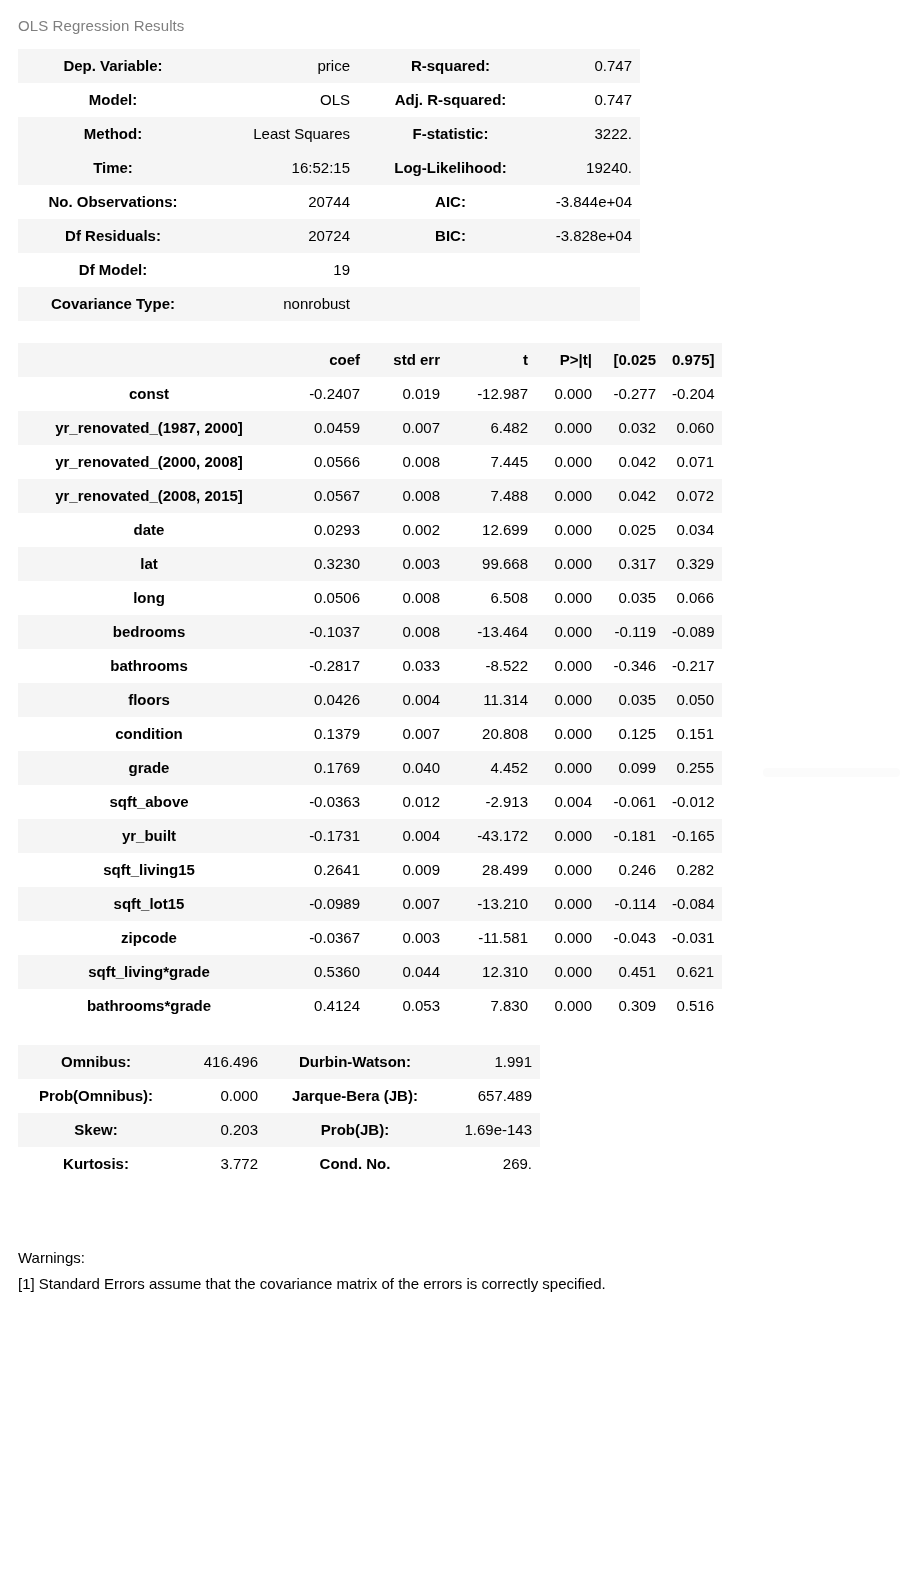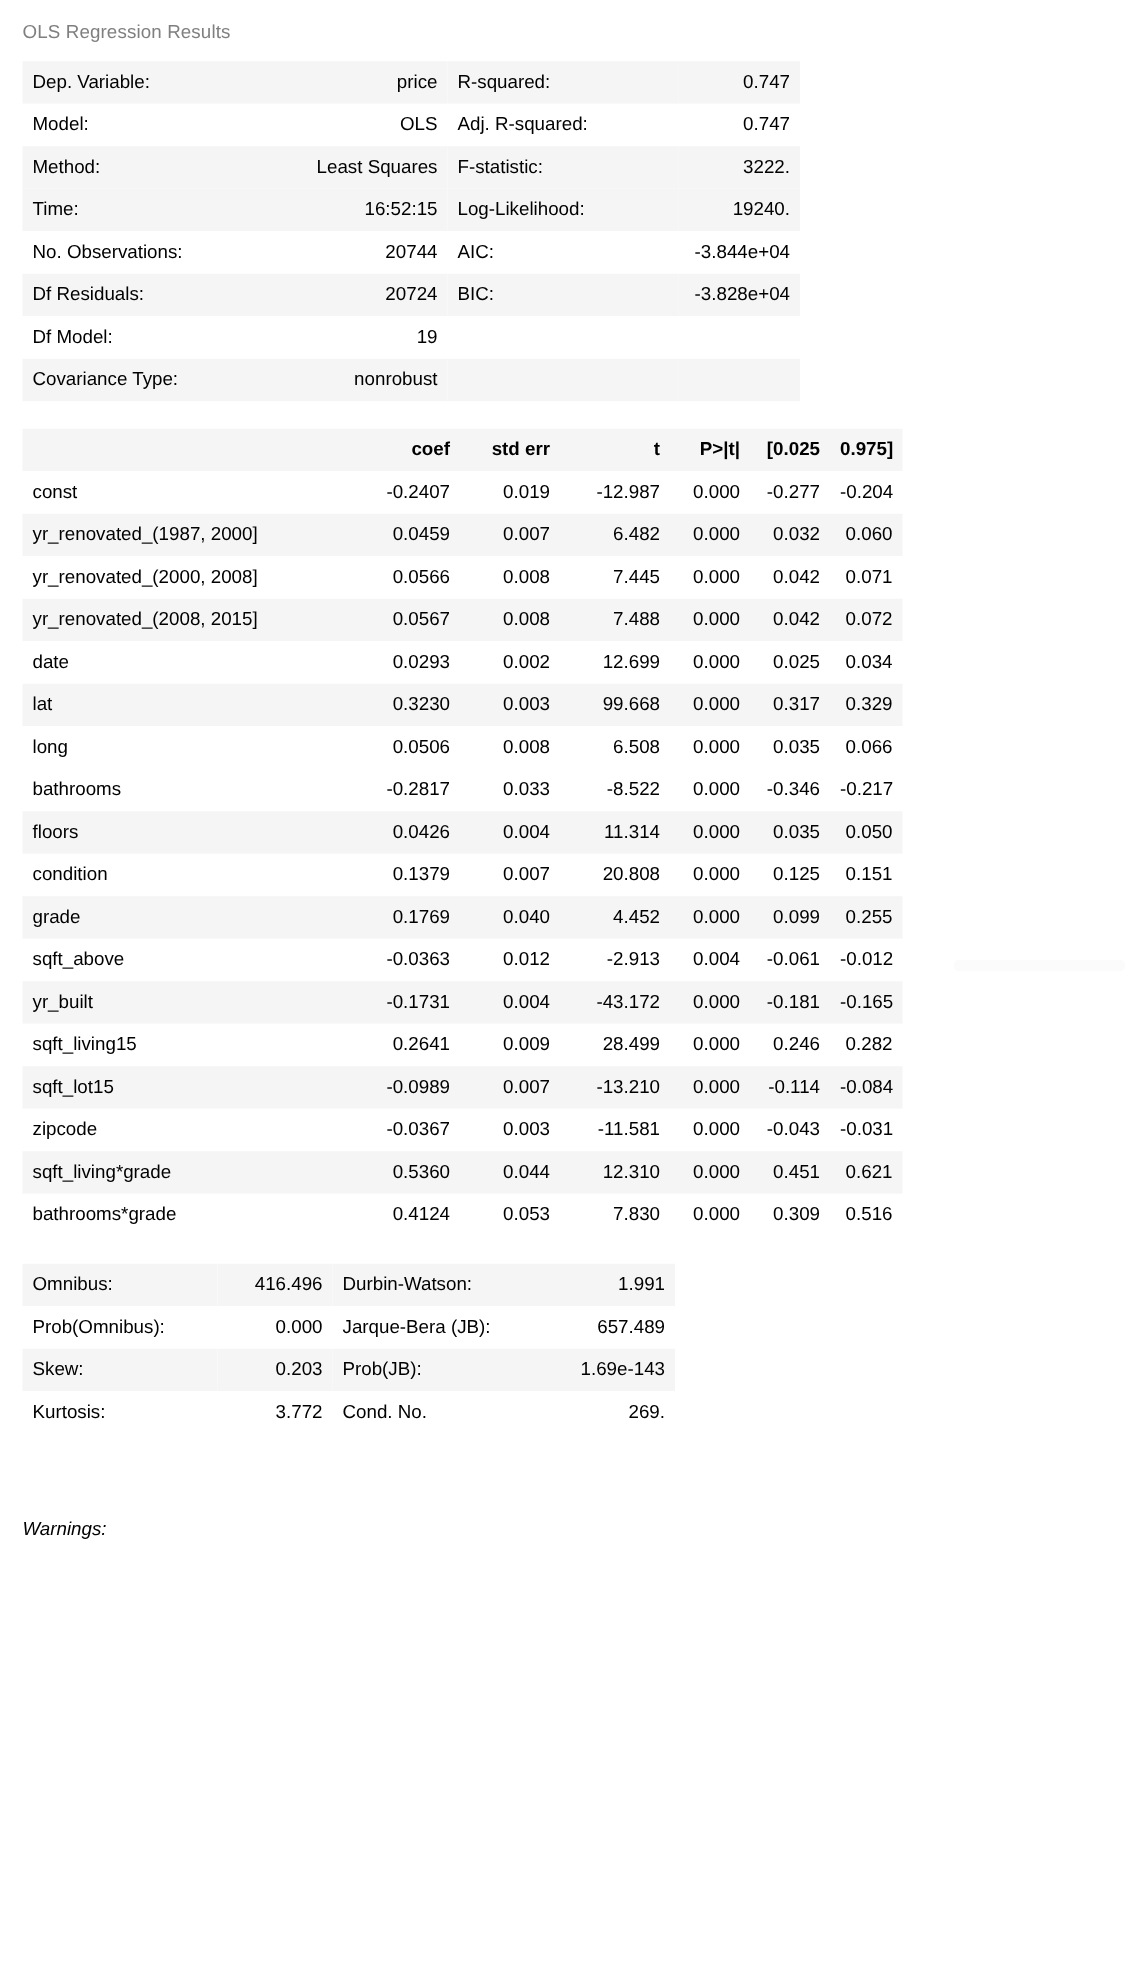--- a/index.html
+++ b/index.html
@@ -61,22 +61,22 @@
   td, th {
     padding: 6px 8px;
     line-height: 22px;
     vertical-align: middle;
     white-space: nowrap;
     font-weight: 400;
     border: 0;
   }
 
   .lbl {
-    font-weight: normal;
-    text-align: left;
+    font-weight: bold;
+    text-align: center;
   }
   .val {
     text-align: right;
   }
 
   
   .tbl-top col.c1 { width: 190px; }
   .tbl-top col.c2 { width: 150px; }
   .tbl-top col.c3 { width: 185px; }
   .tbl-top col.c4 { width: 97px; }
@@ -100,21 +100,21 @@
   .tbl-diag col.d2 { width: 92px; }
   .tbl-diag col.d3 { width: 178px; }
   .tbl-diag col.d4 { width: 96px; }
 
   .warnings {
     margin: 64px 0 0 18px;
     font-size: 15px;
     line-height: 26px;
     color: #000000;
   }
-  .warnings div { white-space: nowrap; font-style: italic; }
+  .warnings div { white-space: nowrap; }
 
   .ghost-scrollbar {
     position: absolute;
     left: 763px;
     top: 768px;
     width: 137px;
     height: 9px;
     background: #fbfbfb;
     border-radius: 4px;
   }
@@ -263,20 +263,29 @@
         </tr>
         <tr class="plain">
           <th class="lbl">long</th>
           <td class="val">0.0506</td>
           <td class="val">0.008</td>
           <td class="val">6.508</td>
           <td class="val">0.000</td>
           <td class="val">0.035</td>
           <td class="val">0.066</td>
         </tr>
+        <tr class="shade">
+          <th class="lbl">bedrooms</th>
+          <td class="val">-0.1037</td>
+          <td class="val">0.008</td>
+          <td class="val">-13.464</td>
+          <td class="val">0.000</td>
+          <td class="val">-0.119</td>
+          <td class="val">-0.089</td>
+        </tr>
         <tr class="plain">
           <th class="lbl">bathrooms</th>
           <td class="val">-0.2817</td>
           <td class="val">0.033</td>
           <td class="val">-8.522</td>
           <td class="val">0.000</td>
           <td class="val">-0.346</td>
           <td class="val">-0.217</td>
         </tr>
         <tr class="shade">
@@ -402,17 +411,20 @@
           <th class="lbl">Kurtosis:</th>
           <td class="val">3.772</td>
           <th class="lbl">Cond. No.</th>
           <td class="val">269.</td>
         </tr>
       </tbody>
   </table>
 
   <div class="warnings">
     <div>Warnings:</div>
+    <div>
+        <div>[1] Standard Errors assume that the covariance matrix of the errors is correctly specified.</div>
+      </div>
   </div>
 
   <div class="ghost-scrollbar"></div>
 
 </div>
 
 </body></html>

